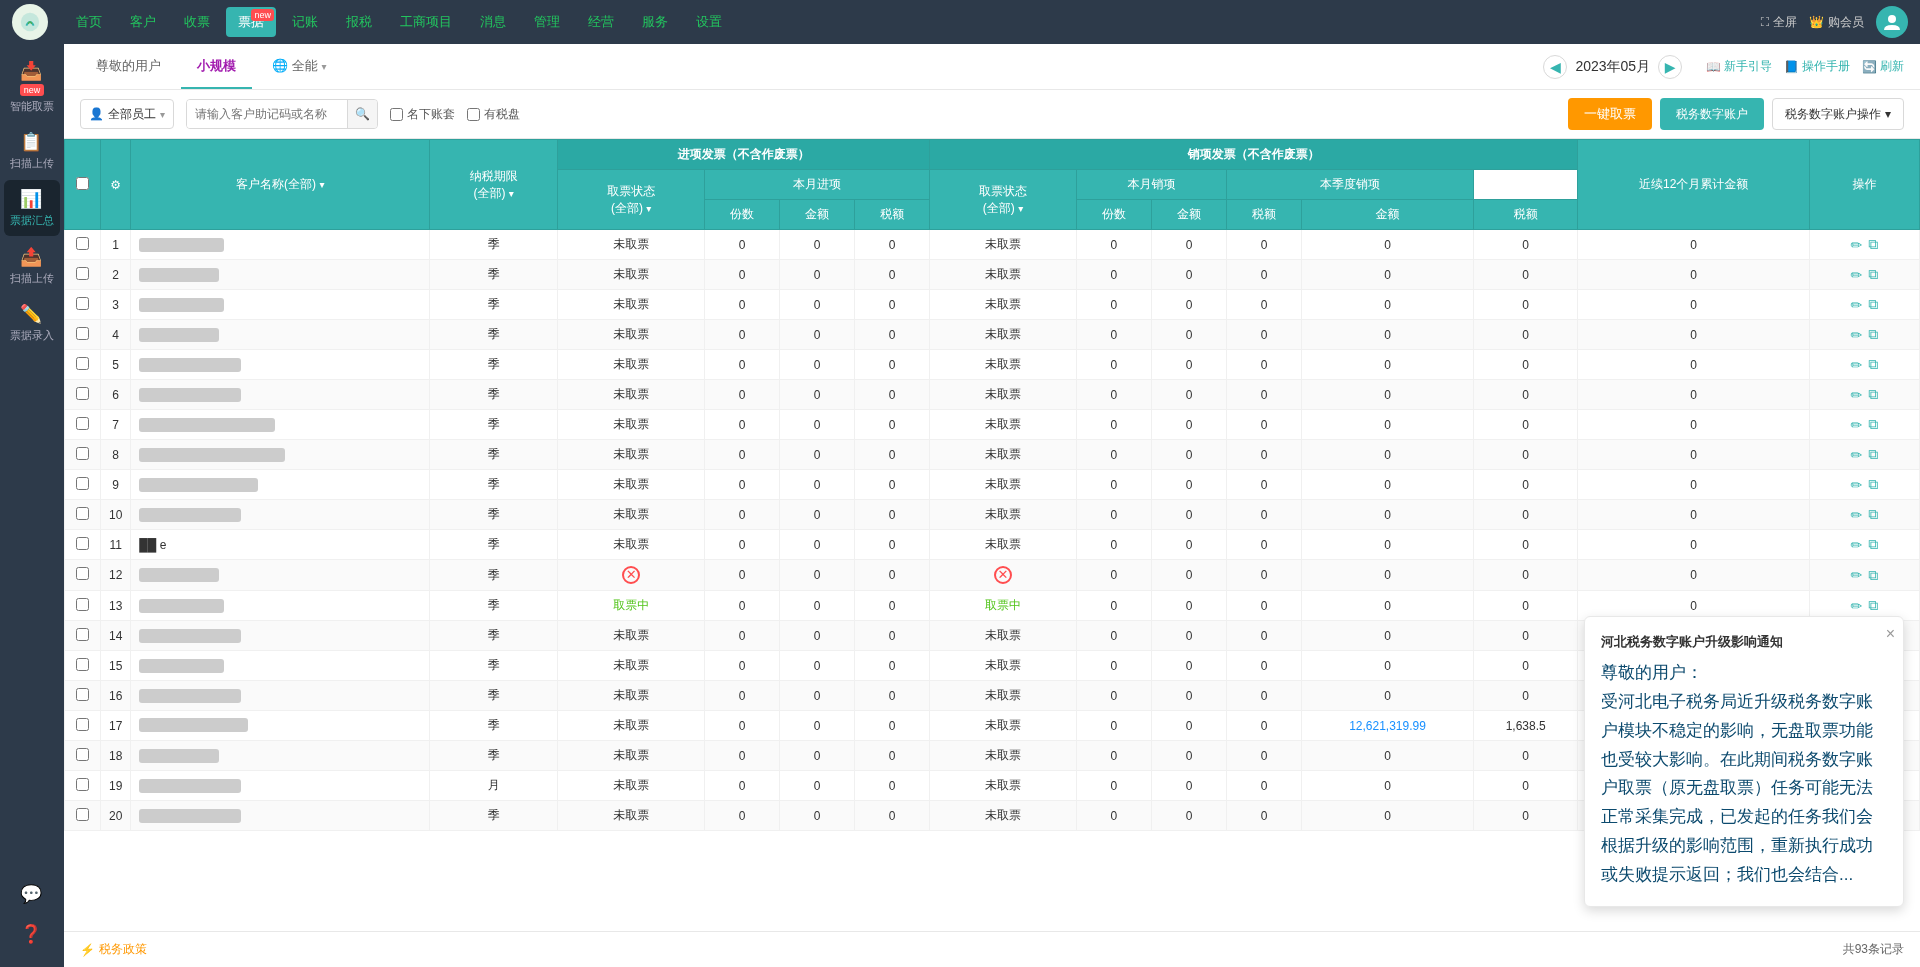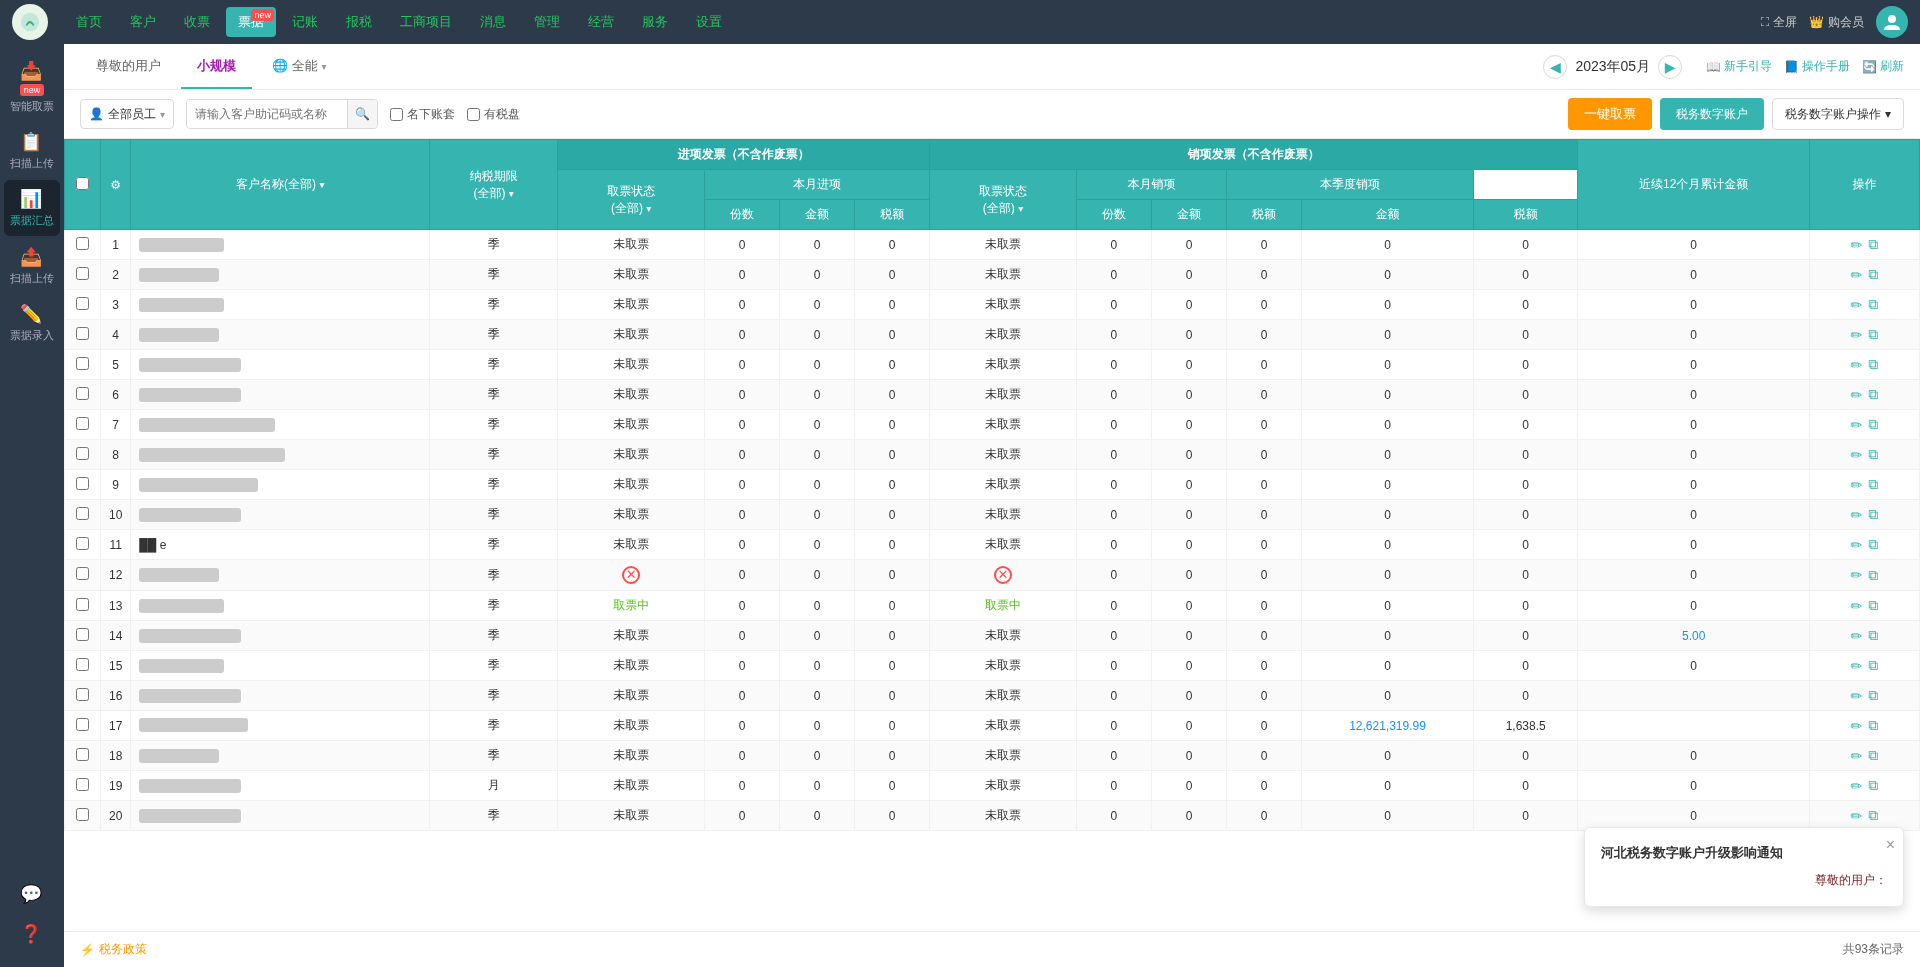--- a/index.html
+++ b/index.html
@@ -322,24 +322,23 @@
       color: #999;
       font-size: 16px;
     }
     .notification-popup .title {
       font-weight: bold;
       font-size: 13px;
       margin-bottom: 8px;
       color: #333;
     }
     .notification-popup .content {
-      font-size: 12px;
-      color: #7f1d1d;
+      font-size: 17px;
+      color: #0c4a6e;
       line-height: 1.7;
-      text-align: right;
     }
 
     
     .status-bar {
       height: 36px;
       background: #fff;
       border-top: 1px solid #e8e8e8;
       display: flex;
       align-items: center;
       padding: 0 16px;
@@ -1011,14 +1010,15 @@
     </div>
     <div class="status-record">共93条记录</div>
   </div>
 </div>
 
 <div class="notification-popup">
   <div class="close-btn">×</div>
   <div class="title">河北税务数字账户升级影响通知</div>
   <div class="content">
     <span>尊敬的用户：</span><br>
+    <span>受河北电子税务局近升级税务数字账户模块不稳定的影响，无盘取票功能也受较大影响。在此期间税务数字账户取票（原无盘取票）任务可能无法正常采集完成，已发起的任务我们会根据升级的影响范围，重新执行成功或失败提示返回；我们也会结合...</span>
   </div>
 </div>
 
 </body></html>

